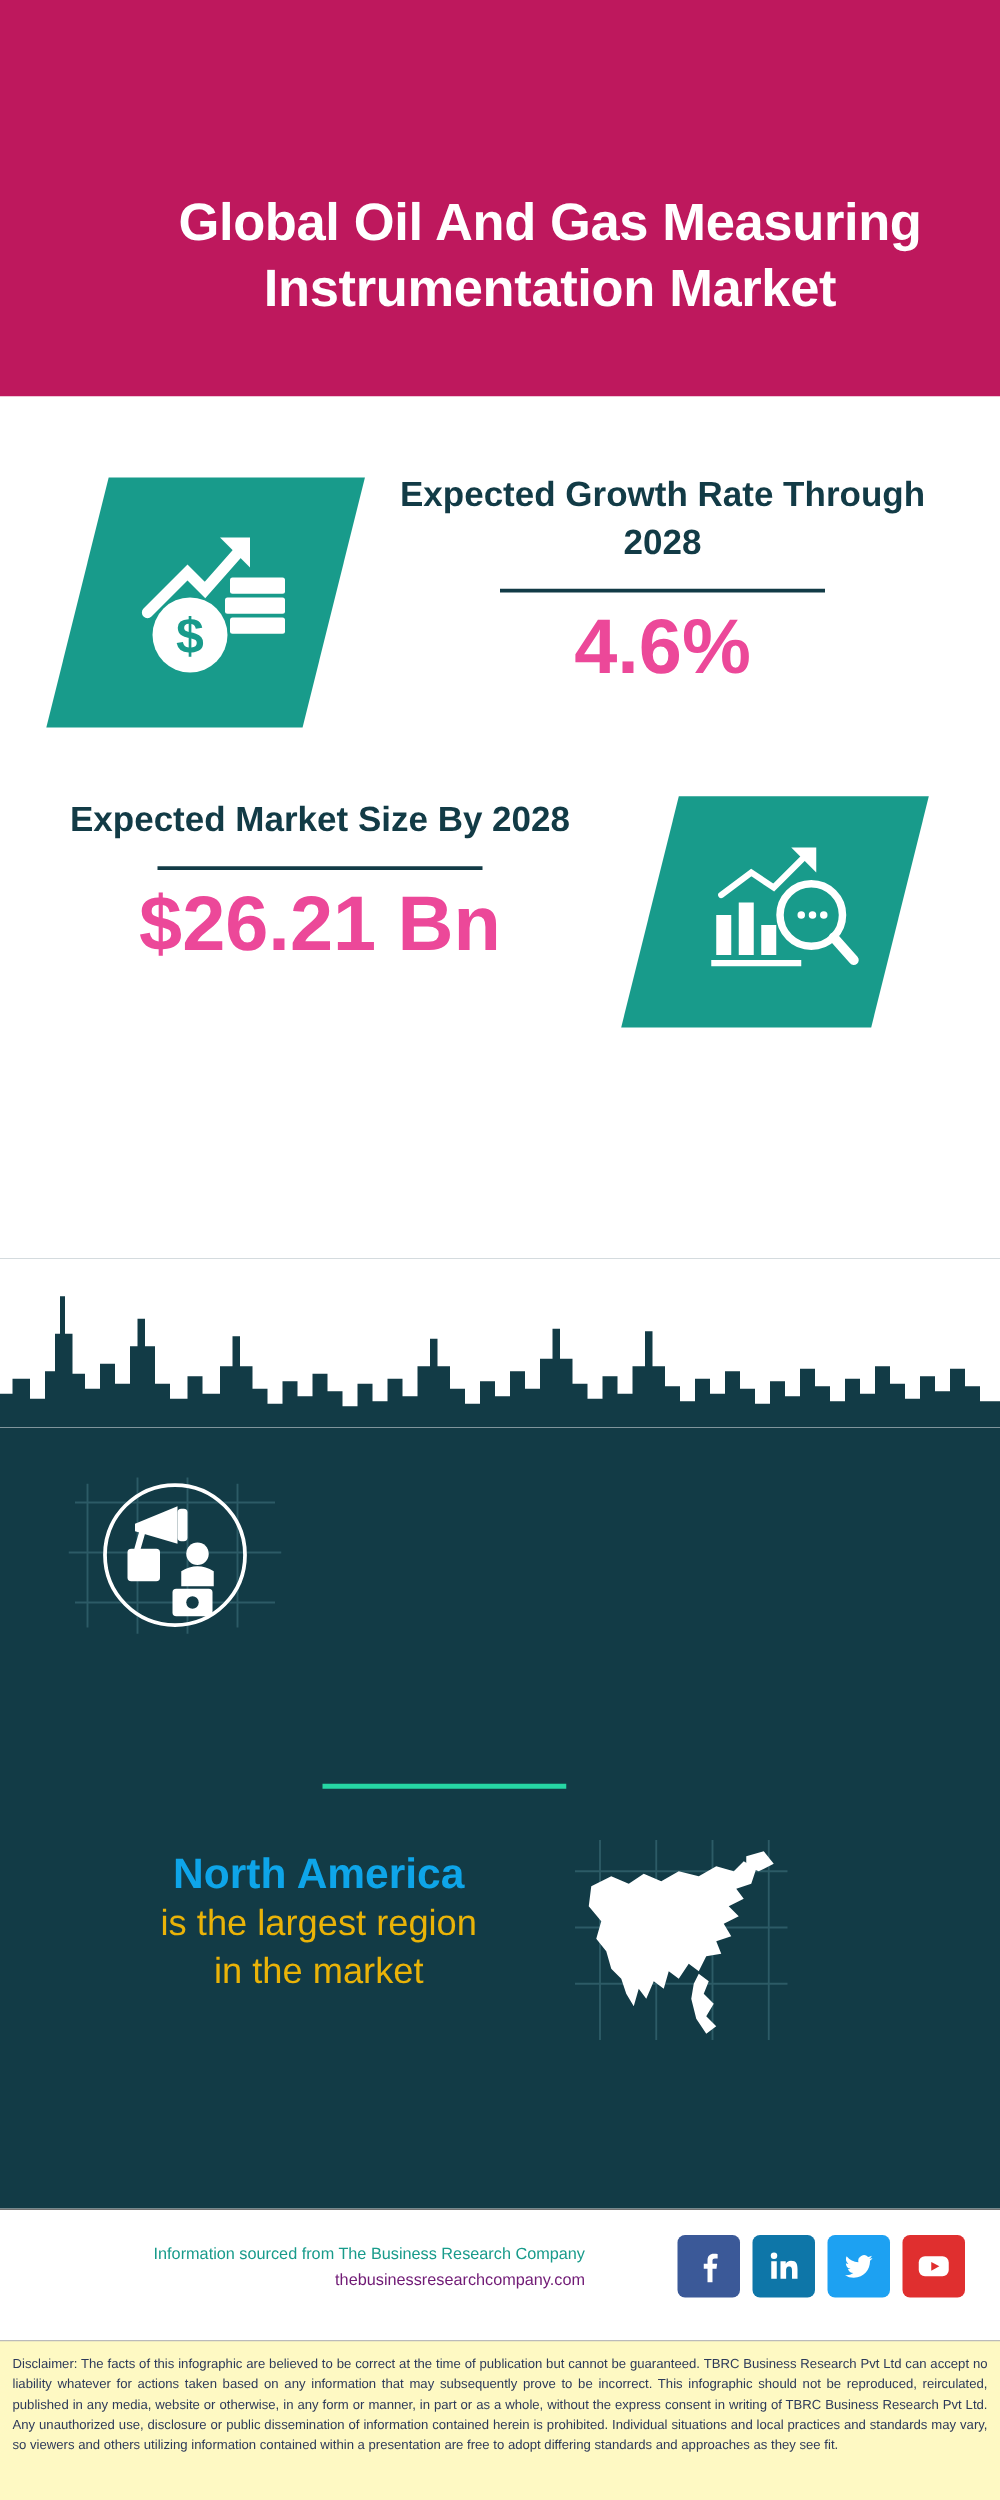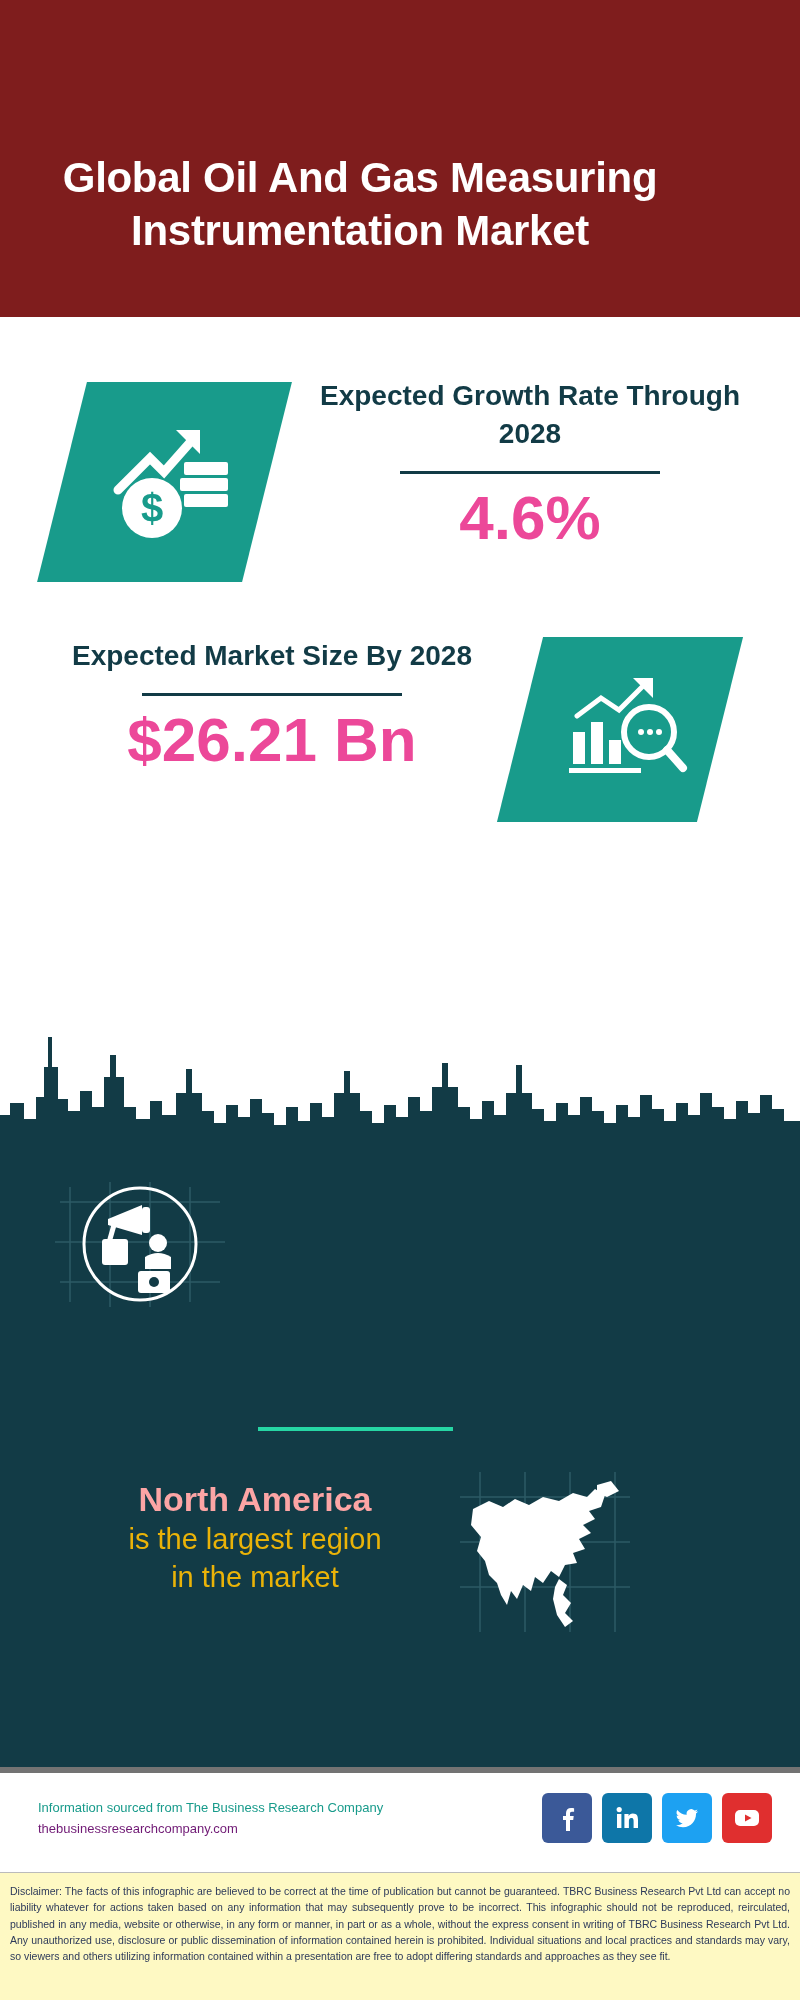--- a/index.html
+++ b/index.html
@@ -15,24 +15,24 @@
     width: 800px;
     height: 2000px;
     background: #ffffff;
   }
 
   
   .header {
     position: absolute;
     left: 0; top: 0;
     width: 800px; height: 409px;
-    background: #7f1d1d;
+    background: #be185d;
     display: flex;
     align-items: center;
-    justify-content: flex-start;
+    justify-content: flex-end;
   }
   .header-title {
     color: #ffffff;
     font-size: 42px;
     font-weight: bold;
     line-height: 1.25;
     text-align: center;
     width: 720px;
     letter-spacing: -0.3px;
   }
@@ -94,21 +94,21 @@
   }
 
   
   .size-row {
     position: absolute;
     left: 0; top: 320px;
     width: 800px; height: 340px;
   }
   .size-text {
     position: absolute;
-    left: 52px; top: 0px;
+    left: 36px; top: 0px;
     width: 440px;
     text-align: center;
   }
   .icon-shape-2 {
     left: 520px; top: 0px;
     width: 200px; height: 185px;
   }
   .icon-inner-2 {
     position: absolute;
     left: 528px; top: 0px;
@@ -174,21 +174,21 @@
     left: 0; top: 470px;
     width: 800px;
   }
   .region-text {
     position: absolute;
     left: 40px; top: 0;
     width: 430px;
     text-align: center;
   }
   .region-name {
-    color: #fca5a5;
+    color: #0ea5e9;
     font-size: 34px;
     font-weight: bold;
     line-height: 1.3;
   }
   .region-sub {
     color: #eab308;
     font-size: 29px;
     line-height: 1.3;
   }
   .region-map {
@@ -196,21 +196,22 @@
     left: 455px; top: -10px;
     width: 180px; height: 170px;
   }
 
   
   .footer {
     position: absolute;
     left: 0; top: 1767px;
     width: 800px; height: 105px;
     background: #ffffff;
-    border-top: 6px solid #737373;
+    border-top: 1px solid #737373;
+    text-align: right;
   }
   .footer-text {
     position: absolute;
     left: 38px; top: 25px;
     width: 430px;
   }
   .footer-line1 {
     color: #189b8b;
     font-size: 13px;
     line-height: 1.6;

